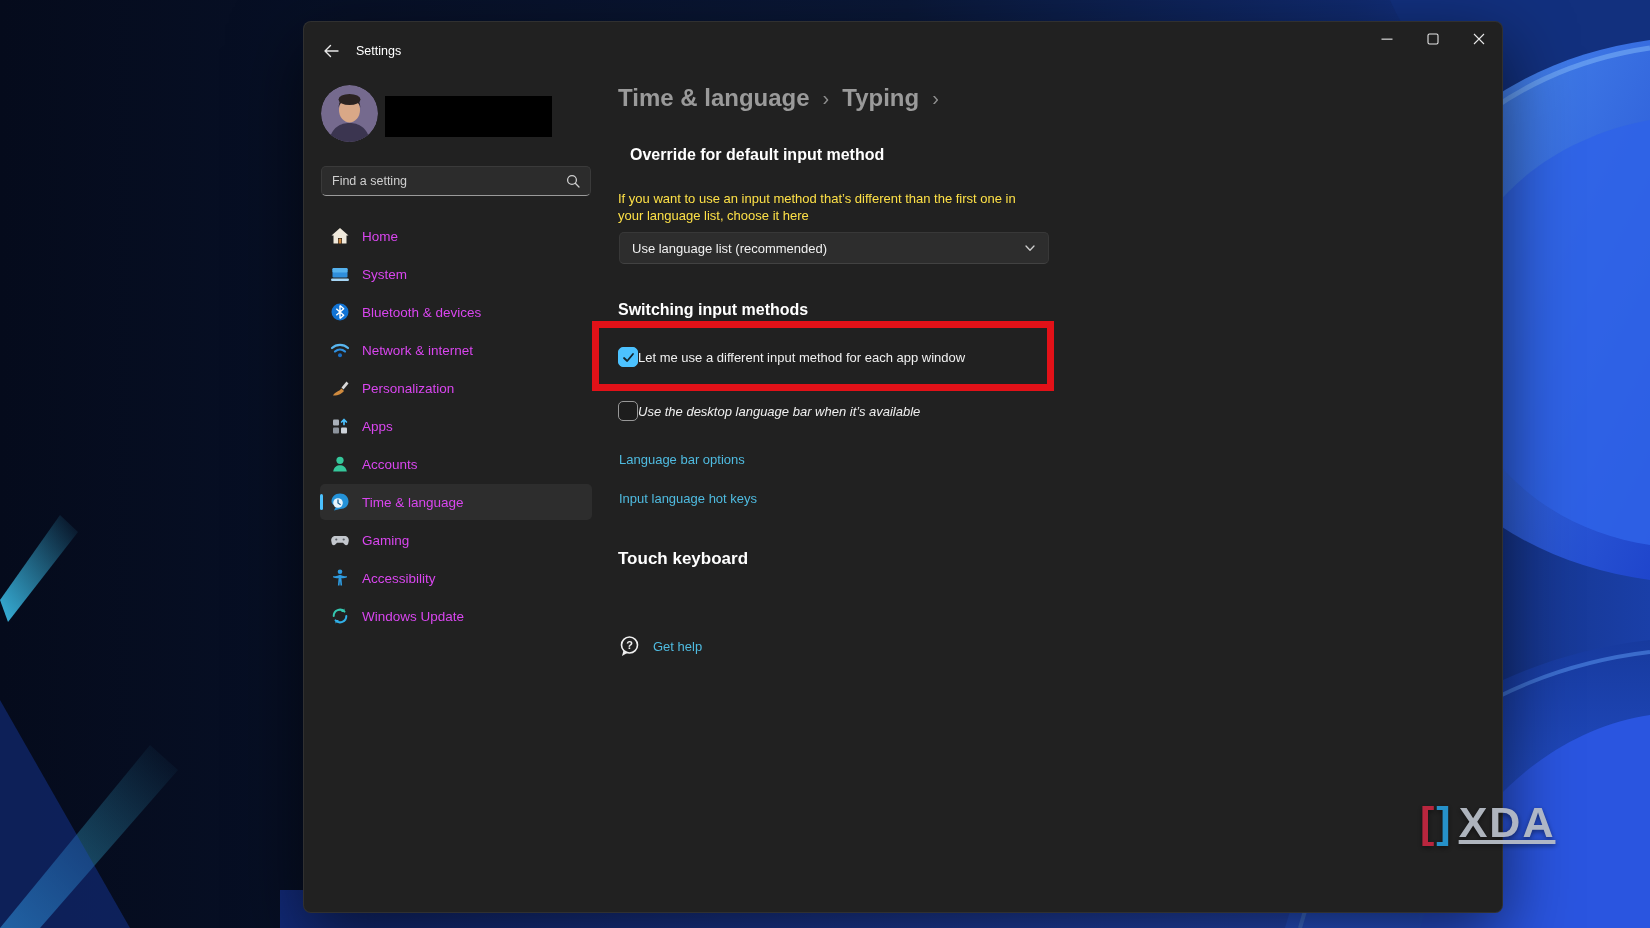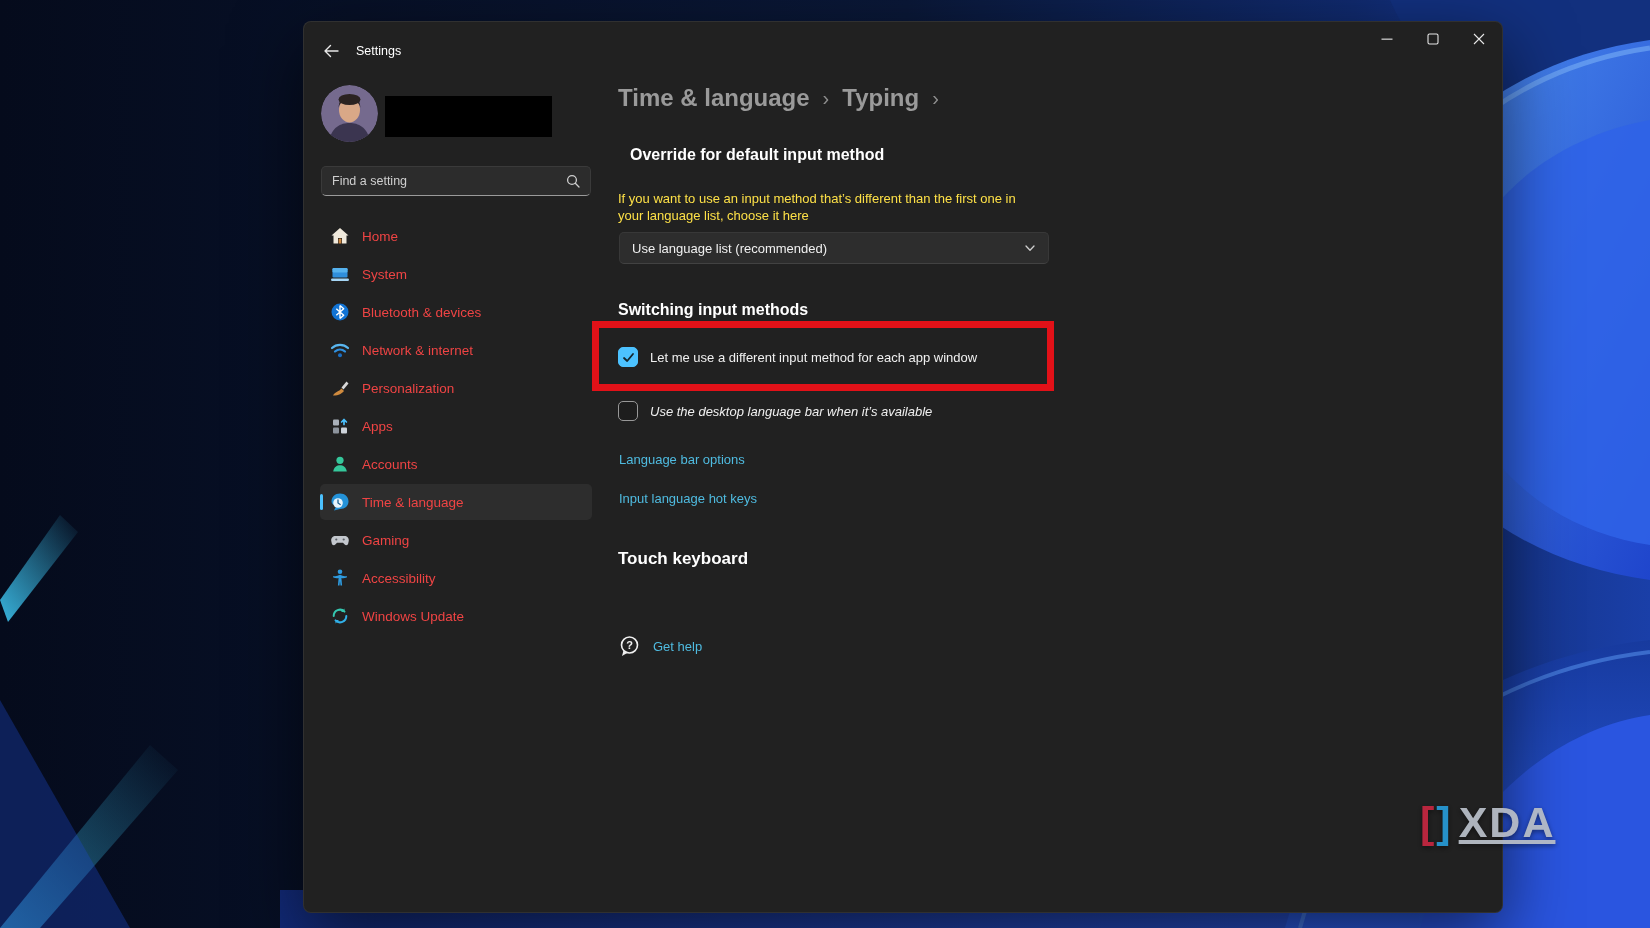--- a/index.html
+++ b/index.html
@@ -32,21 +32,21 @@
   .search-box input { flex:1; background:transparent; border:none; outline:none;
                       color:#e0e0e0; font-size:12.5px; font-family:"Liberation Sans",sans-serif; }
   .search-box input::placeholder { color:#cfcfcf; }
   .nav { position:absolute; left:16px; top:196px; width:272px; }
   .nav-item { position:relative; height:36px; margin-bottom:2px; border-radius:5px;
               display:flex; align-items:center; padding-left:10px; gap:12px; cursor:pointer; }
   .nav-item.selected { background:#2d2d2d; }
   .nav-indicator { position:absolute; left:0; top:10px; width:3px; height:16px;
                    border-radius:2px; background:#4cc2ff; }
   .nav-icon { width:20px; height:20px; flex:0 0 20px; display:flex; }
-  .nav-label { color:#ef4444; font-size:13.5px; }
+  .nav-label { color:#d946ef; font-size:13.5px; }
 
   
   .breadcrumb { position:absolute; left:314px; top:62px; display:flex; align-items:center;
                 gap:13px; font-size:24px; font-weight:700; }
   .crumb-dim { color:#9a9a9a; cursor:pointer; }
   .crumb-sep { color:#8f8f8f; font-size:20px; font-weight:400; }
   .crumb-current { color:#ffffff; }
 
   .sec-head { position:absolute; left:314px; color:#ffffff; font-size:16px; font-weight:700; }
   .h-override { top:124px;margin-left:12px; }
@@ -58,21 +58,21 @@
 
   .dropdown { position:absolute; left:315px; top:210px; width:430px; height:32px;
               background:#2d2d2d; border:1px solid #383838; border-bottom-color:#424242;
               border-radius:5px; display:flex; align-items:center; padding:8px 12px;
               color:#f0f0f0; font-size:13px; cursor:pointer; }
   .dropdown .chev { margin-left:auto; display:flex; }
 
   .red-box { position:absolute; left:288px; top:299px; width:462px; height:70px;
              border:7px solid #e21118; }
 
-  .cb-row { position:absolute; left:314px; display:flex; align-items:center; gap:12px; cursor:pointer; }
+  .cb-row { position:absolute; left:314px; display:flex; align-items:center; gap:0; cursor:pointer; }
   .cb-row1 { top:325px; }
   .cb-row2 { top:379px;font-style:italic; }
   .checkbox { width:20px; height:20px; border-radius:5px; background:#1d1d1d;
               border:1px solid #989898; display:flex; align-items:center; justify-content:center; }
   .checkbox.checked { background:#4cc2ff; border-color:#4cc2ff; }
   .checkbox:not(.checked) svg { display:none; }
   .cb-label { color:#f0f0f0; font-size:13px; }
 
   .link { position:absolute; left:315px; color:#4fbbe0; font-size:13px; cursor:pointer; }
   .link1 { top:430px; }

